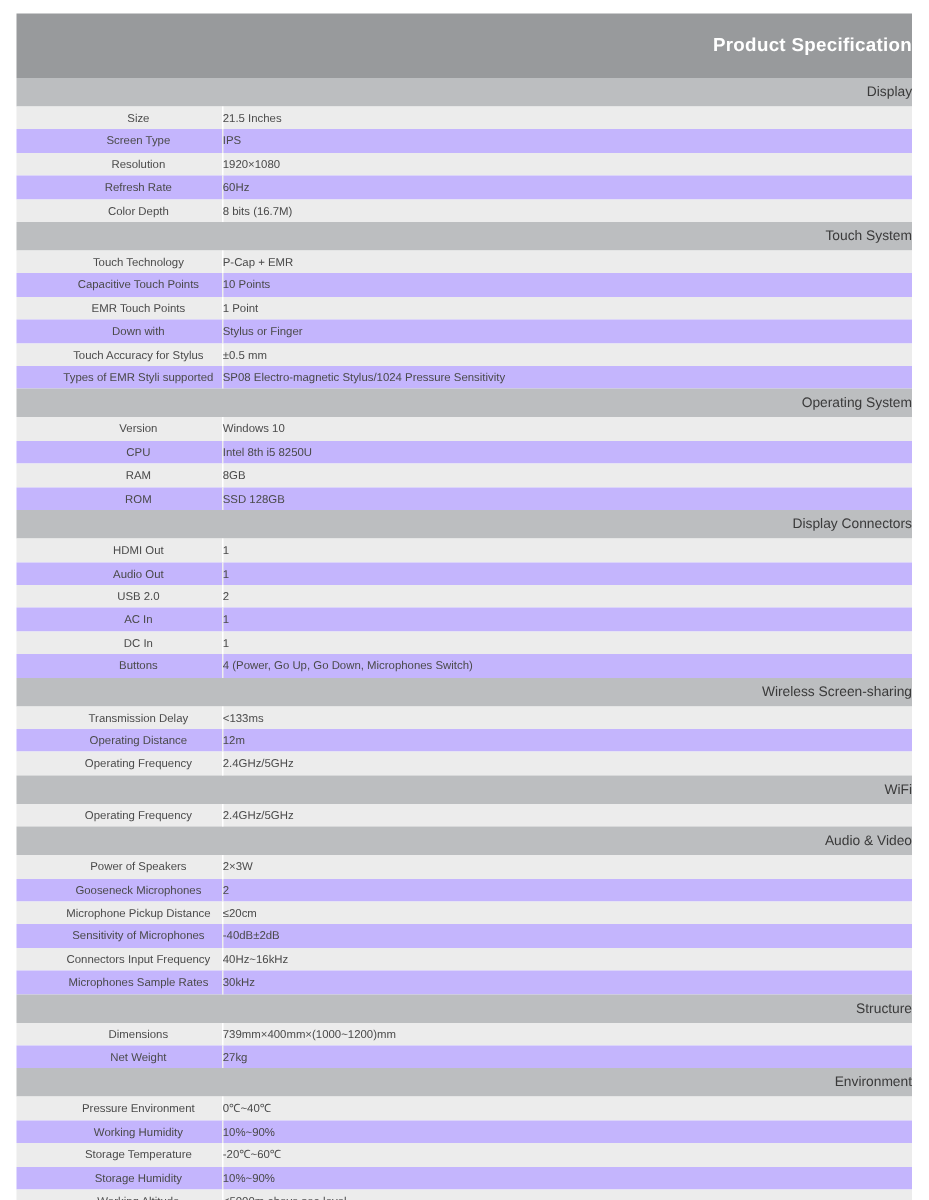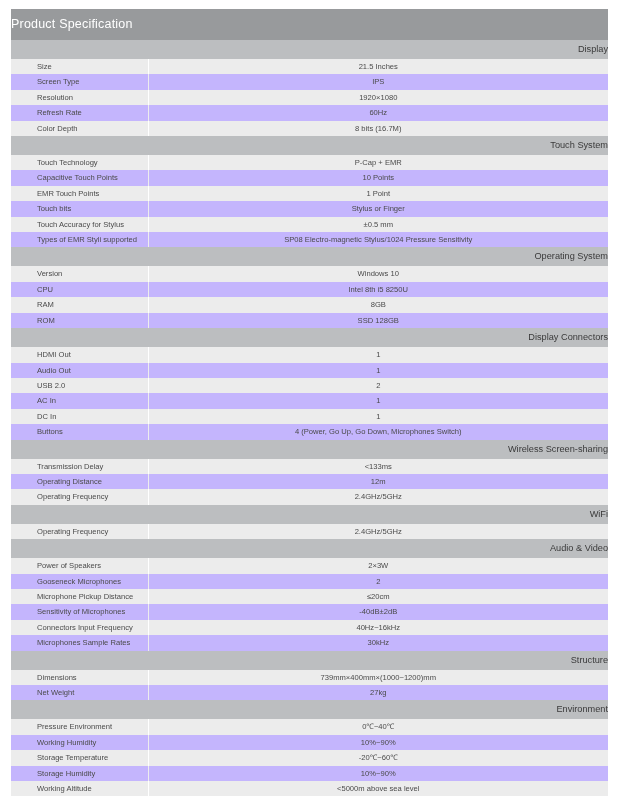--- a/index.html
+++ b/index.html
@@ -21,25 +21,26 @@
     border-collapse: collapse;
     table-layout: fixed;
   }
   #spec-table td {
     padding: 0;
     margin: 0;
   }
   .title-bar td {
     background: #989a9c;
     color: #ffffff;
-    text-align: left;
+    text-align: right;
     font-size: 12.5px;
-    height: 31px;
+    height: 43px;
     line-height: 31px;
     letter-spacing: 0.2px;
+    font-weight: bold;
   }
   .section-row td {
     background: #bcbec0;
     color: #3a3a3a;
     text-align: right;
     font-size: 9.2px;
     height: 19px;
     line-height: 19px;
   }
   .spec-row td {
@@ -53,26 +54,26 @@
   }
   .spec-row.plain td {
     background: #c4b5fd;
   }
   .cell-label {
     width: 137px;
     padding-left: 26px !important;
     box-sizing: border-box;
     border-right: 1px solid #ffffff;
     white-space: nowrap;
+    text-align: center;
   }
   .spec-row.plain .cell-label {
     border-right: 1px solid #ededed;
   }
   .cell-value {
-    text-align: center;
     white-space: nowrap;
   }
 </style>
 </head>
 <body>
 
 <table id="spec-table">
   <colgroup>
     <col style="width:137px">
     <col style="width:460px">
@@ -113,21 +114,21 @@
       </tr>
       <tr class="spec-row plain">
         <td class="cell-label">Capacitive Touch Points</td>
         <td class="cell-value">10 Points</td>
       </tr>
       <tr class="spec-row alt">
         <td class="cell-label">EMR Touch Points</td>
         <td class="cell-value">1 Point</td>
       </tr>
       <tr class="spec-row plain">
-        <td class="cell-label">Touch bits</td>
+        <td class="cell-label">Down with</td>
         <td class="cell-value">Stylus or Finger</td>
       </tr>
       <tr class="spec-row alt">
         <td class="cell-label">Touch Accuracy for Stylus</td>
         <td class="cell-value">±0.5 mm</td>
       </tr>
       <tr class="spec-row plain">
         <td class="cell-label">Types of EMR Styli supported</td>
         <td class="cell-value">SP08 Electro-magnetic Stylus/1024 Pressure Sensitivity</td>
       </tr>

